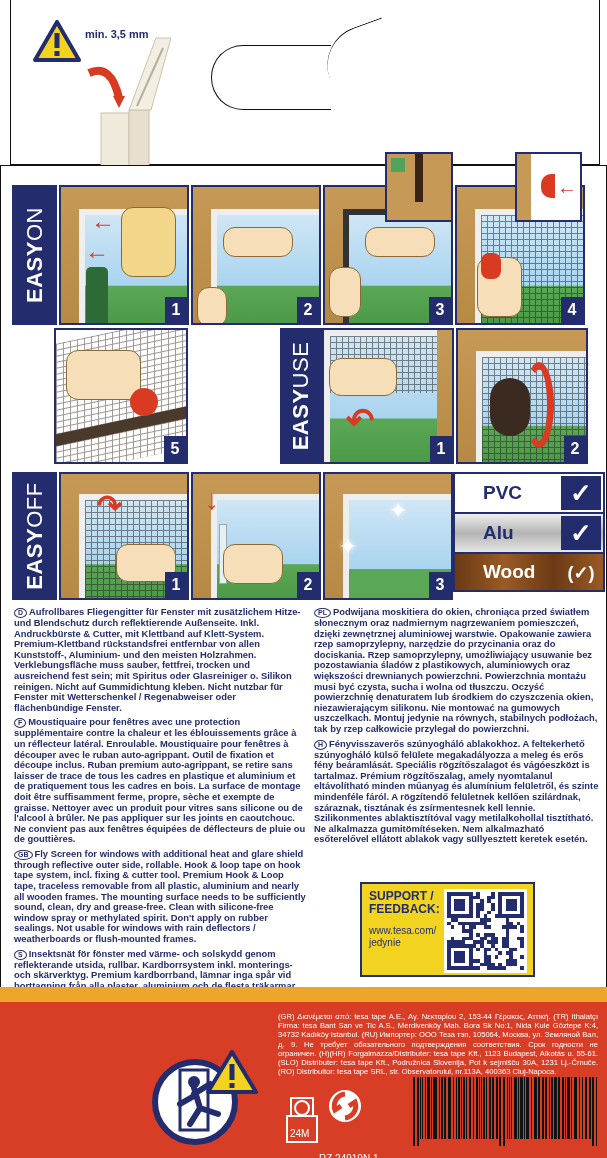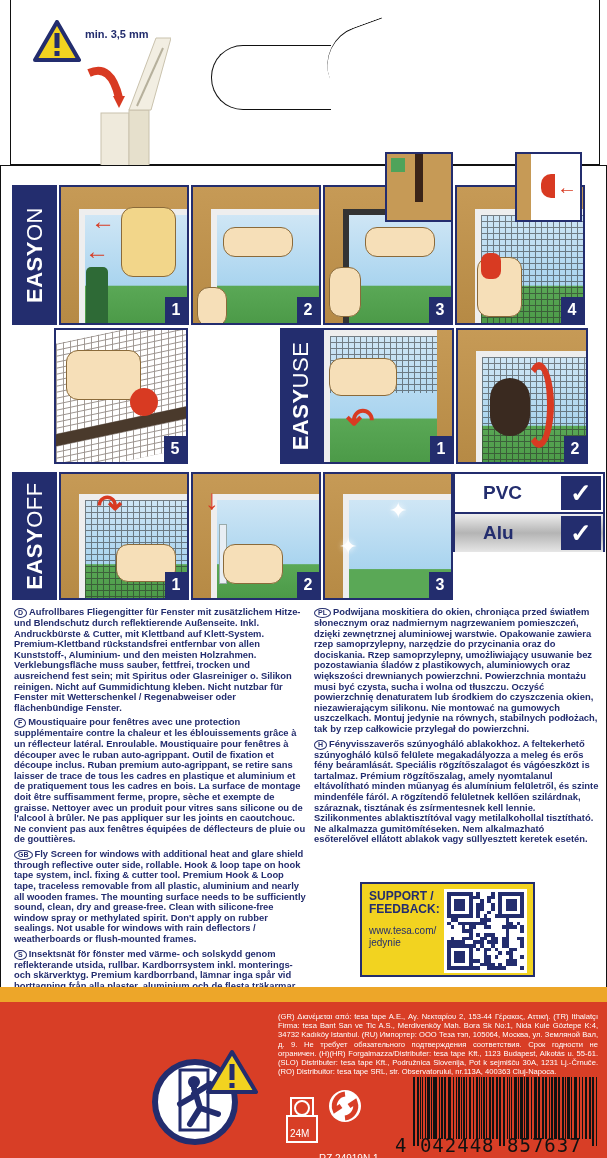--- a/index.html
+++ b/index.html
@@ -195,20 +195,24 @@
     <div class="num">3</div>
   </div>
   <div class="materials">
     <div class="mat pvc">
       <span>PVC</span>
       <span class="check">✓</span>
     </div>
     <div class="mat alu">
       <span>Alu</span>
       <span class="check">✓</span>
+    </div>
+    <div class="mat wood">
+      <span>Wood</span>
+      <span class="check">(✓)</span>
     </div>
   </div>
 </div>
 
 <div class="desc" style="left:14px; top:607px; width:292px;">
   <p><span class="lang">D</span><span>Aufrollbares Fliegengitter für Fenster mit zusätzlichem Hitze- und Blendschutz durch reflektierende Außenseite. Inkl. Andruckbürste &amp; Cutter, mit Klettband auf Klett-System. Premium-Klettband rückstandsfrei entfernbar von allen Kunststoff-, Aluminium- und den meisten Holzrahmen. Verklebungsfläche muss sauber, fettfrei, trocken und ausreichend fest sein; mit Spiritus oder Glasreiniger o. Silikon reinigen. Nicht auf Gummidichtung kleben. Nicht nutzbar für Fenster mit Wetterschenkel / Regenabweiser oder flächenbündige Fenster.</span></p>
   <p><span class="lang">F</span><span>Moustiquaire pour fenêtres avec une protection supplémentaire contre la chaleur et les éblouissements grâce à un réflecteur latéral. Enroulable. Moustiquaire pour fenêtres à découper avec le ruban auto-agrippant. Outil de fixation et découpe inclus. Ruban premium auto-agrippant, se retire sans laisser de trace de tous les cadres en plastique et aluminium et de pratiquement tous les cadres en bois. La surface de montage doit être suffisamment ferme, propre, sèche et exempte de graisse. Nettoyer avec un produit pour vitres sans silicone ou de l'alcool à brûler. Ne pas appliquer sur les joints en caoutchouc. Ne convient pas aux fenêtres équipées de déflecteurs de pluie ou de gouttières.</span></p>
   <p><span class="lang">GB</span><span>Fly Screen for windows with additional heat and glare shield through reflective outer side, rollable. Hook &amp; loop tape on hook tape system, incl. fixing &amp; cutter tool. Premium Hook &amp; Loop tape, traceless removable from all plastic, aluminium and nearly all wooden frames. The mounting surface needs to be sufficiently sound, clean, dry and grease-free. Clean with silicone-free window spray or methylated spirit. Don't apply on rubber sealings. Not usable for windows with rain deflectors / weatherboards or flush-mounted frames.</span></p>
   <p><span class="lang">S</span><span>Insektsnät för fönster med värme- och solskydd genom reflekterande utsida, rullbar. Kardborrsystem inkl. monterings- och skärverktyg. Premium kardborrband, lämnar inga spår vid borttagning från alla plaster, aluminium och de flesta träkarmar. Monteringsytan måste vara tillräckligt fast, ren, torr och fri från fett.</span></p>
 </div>
@@ -758,15 +762,14 @@
         <i style="width: 1px; margin-right: 2px;"></i>
         <i style="width: 1px; margin-right: 1px;"></i>
         <i style="width: 2px; margin-right: 2px;"></i>
         <i style="width: 1px; margin-right: 2px;"></i>
         <i style="width: 2px; margin-right: 2px;"></i>
         <i style="width: 2px; margin-right: 2px;"></i>
         <i style="width: 3px; margin-right: 1px;"></i>
         <i style="width: 2px; margin-right: 2px; height: 112%;"></i>
         <i style="width: 1px; margin-right: 1px; height: 112%;"></i>
       </div>
-    <div class="digits"><span>4</span> <span>042448</span> <span>857637</span></div>
   </div>
 </div>
 
 </body></html>

